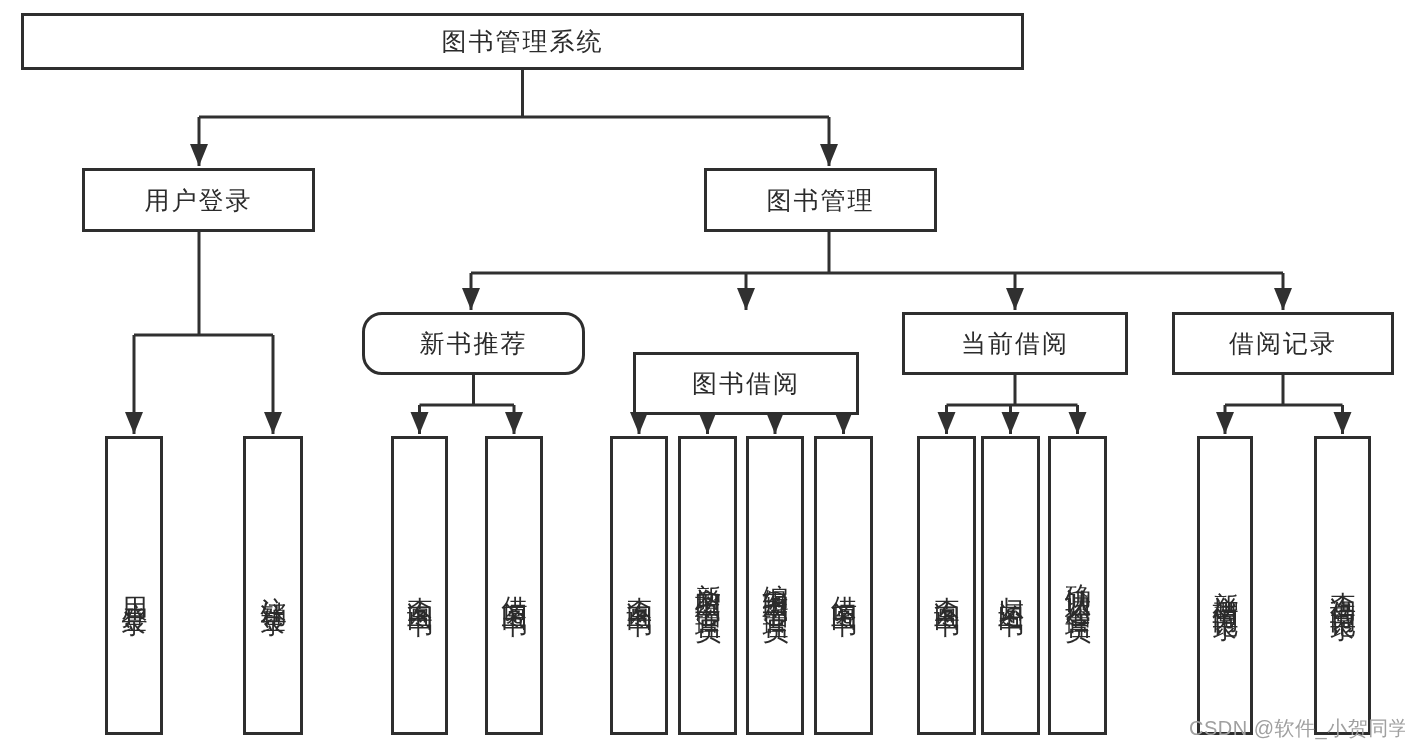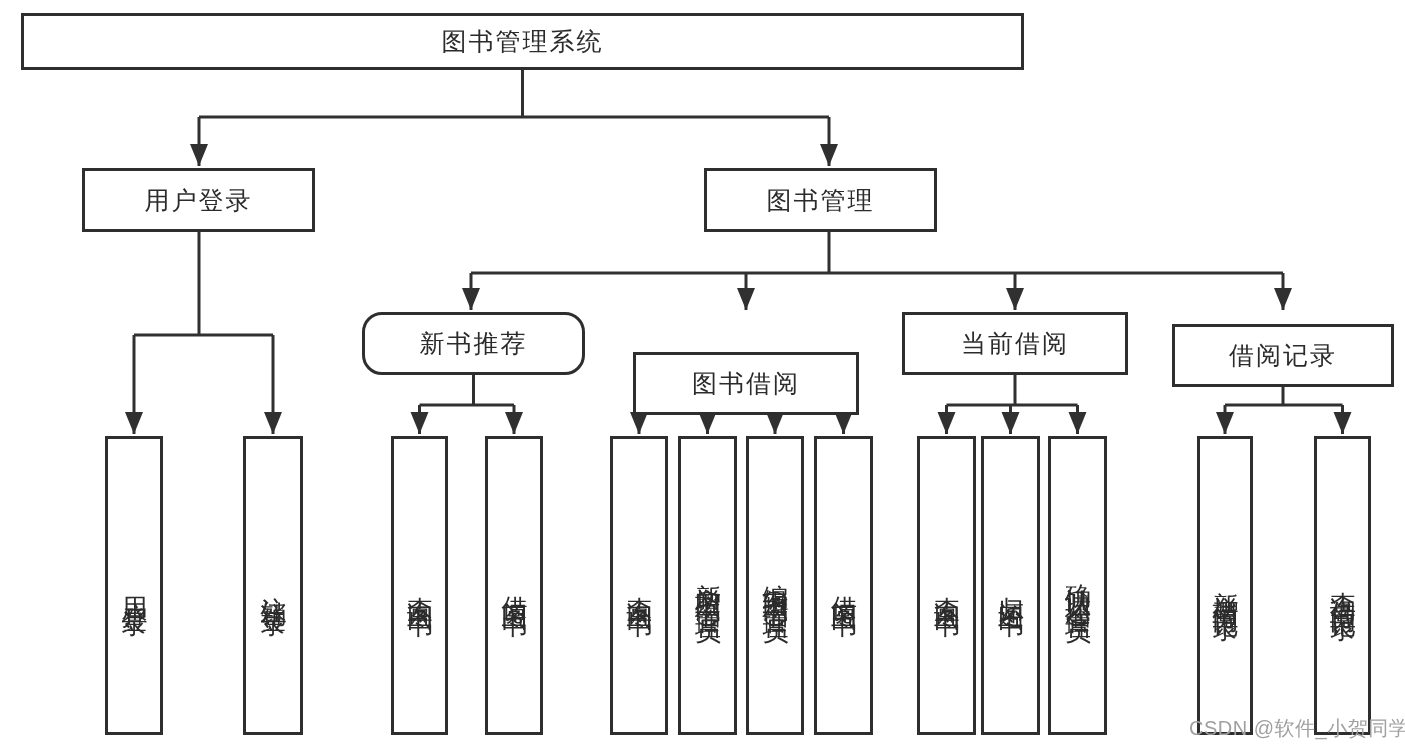--- a/index.html
+++ b/index.html
@@ -33,21 +33,21 @@
     font-size:26px;letter-spacing:5px;line-height:1.15;
     white-space:nowrap;
   }
   
   .n-root{left:21px;top:13px;width:1003px;height:57px;}
   .n-user-login{left:82px;top:168px;width:233px;height:64px;}
   .n-book-mgmt{left:704px;top:168px;width:233px;height:64px;}
   .n-l3-0{left:362px;top:312px;width:223px;height:63px;border-radius:20px;}
   .n-l3-1{left:633px;top:312px;width:226px;height:63px;margin-top:40px;}
   .n-l3-2{left:902px;top:312px;width:226px;height:63px;}
-  .n-l3-3{left:1172px;top:324px;width:222px;height:63px;}
+  .n-l3-3{left:1172px;top:312px;width:222px;height:63px;}
   .leaf-0{left:105px;width:58px;}
   .leaf-1{left:243px;width:60px;}
   .leaf-2{left:391px;width:57px;}
   .leaf-3{left:485px;width:58px;}
   .leaf-4{left:610px;width:58px;}
   .leaf-5{left:678px;width:59px;}
   .leaf-6{left:746px;width:58px;}
   .leaf-7{left:814px;width:59px;}
   .leaf-8{left:917px;width:59px;}
   .leaf-9{left:981px;width:59px;}

